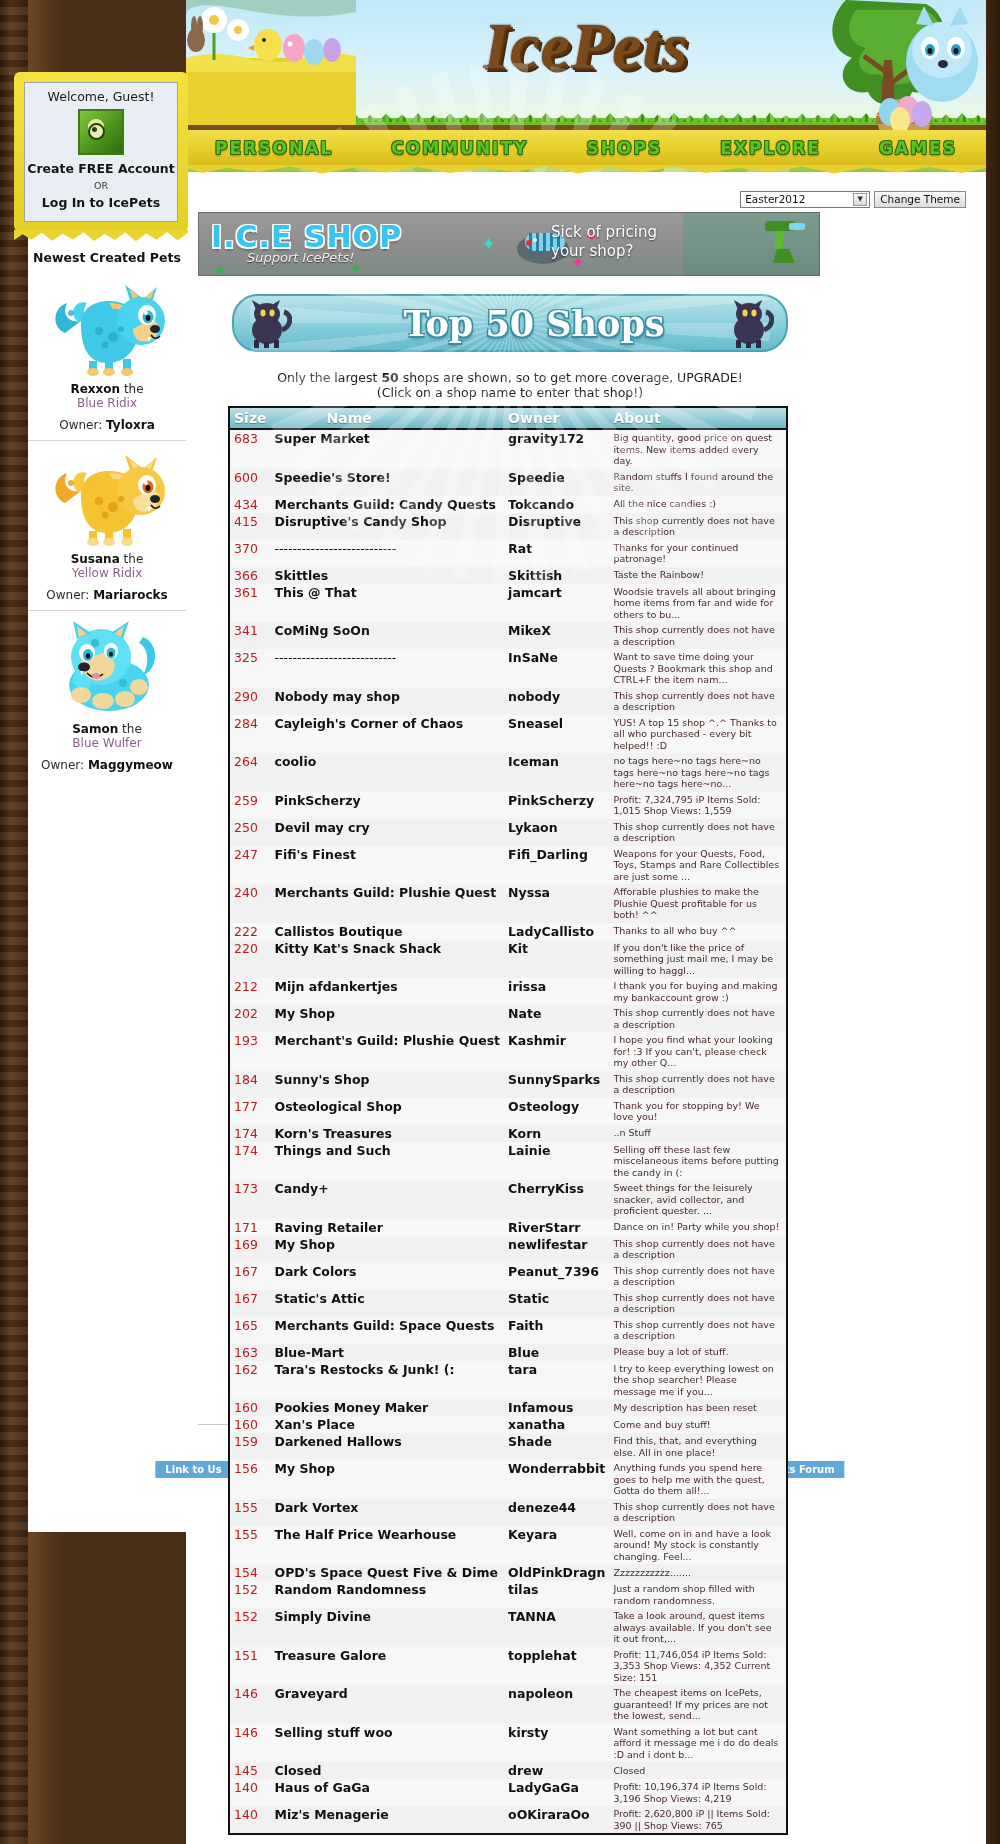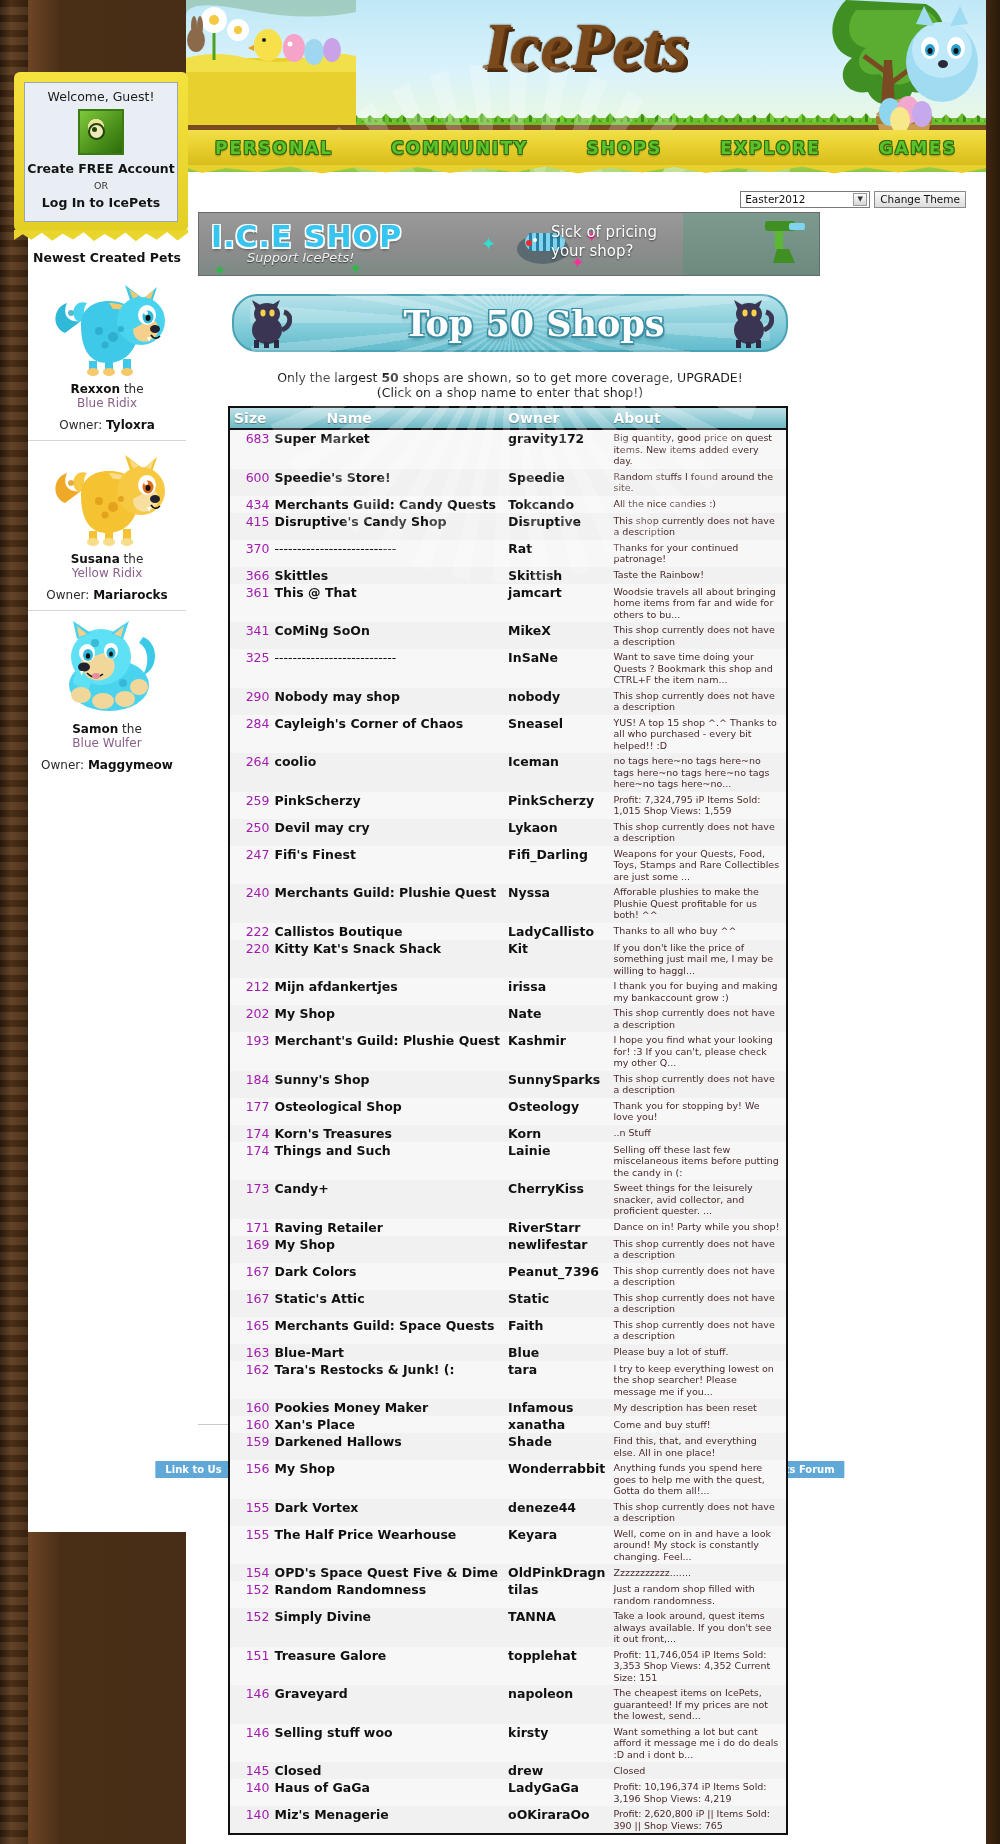--- a/index.html
+++ b/index.html
@@ -270,21 +270,21 @@
     text-shadow:0 1px 1px rgba(0,0,0,.35);
     border-bottom:2px solid #111;
   }
   table.shops thead th.c-size{ width:26px; }
   table.shops thead th.c-name{ width:195px; padding-left:56px;}
   table.shops thead th.c-owner{ width:85px; }
   table.shops thead th.c-about{ }
   table.shops tbody tr{ background:#f7f7f7; }
   table.shops tbody tr:nth-child(even){ background:#f1f1f1; }
   td.size{
-    font-size:12.5px; color:#a21caf; text-align:right;
+    font-size:12.5px; color:#b91c1c; 
     padding:1px 1px 1px 4px; white-space:nowrap; vertical-align:top;
     width:30px;
   }
   td.name{
     font-size:12.5px; font-weight:bold; color:#111;
     padding:1px 4px 1px 4px; vertical-align:top; white-space:nowrap;
     cursor:pointer;
   }
   td.name.dashes{ font-weight:normal; letter-spacing:0px; }
   td.owner{

